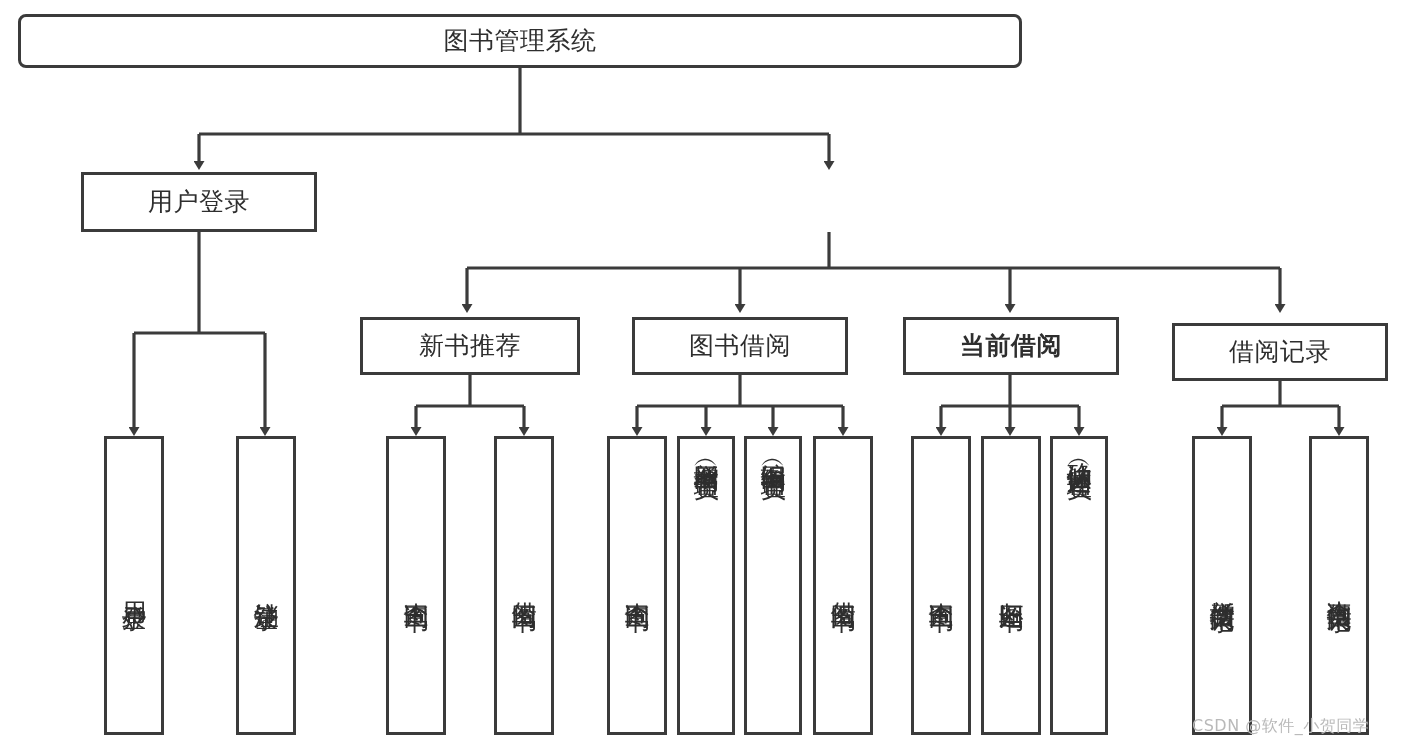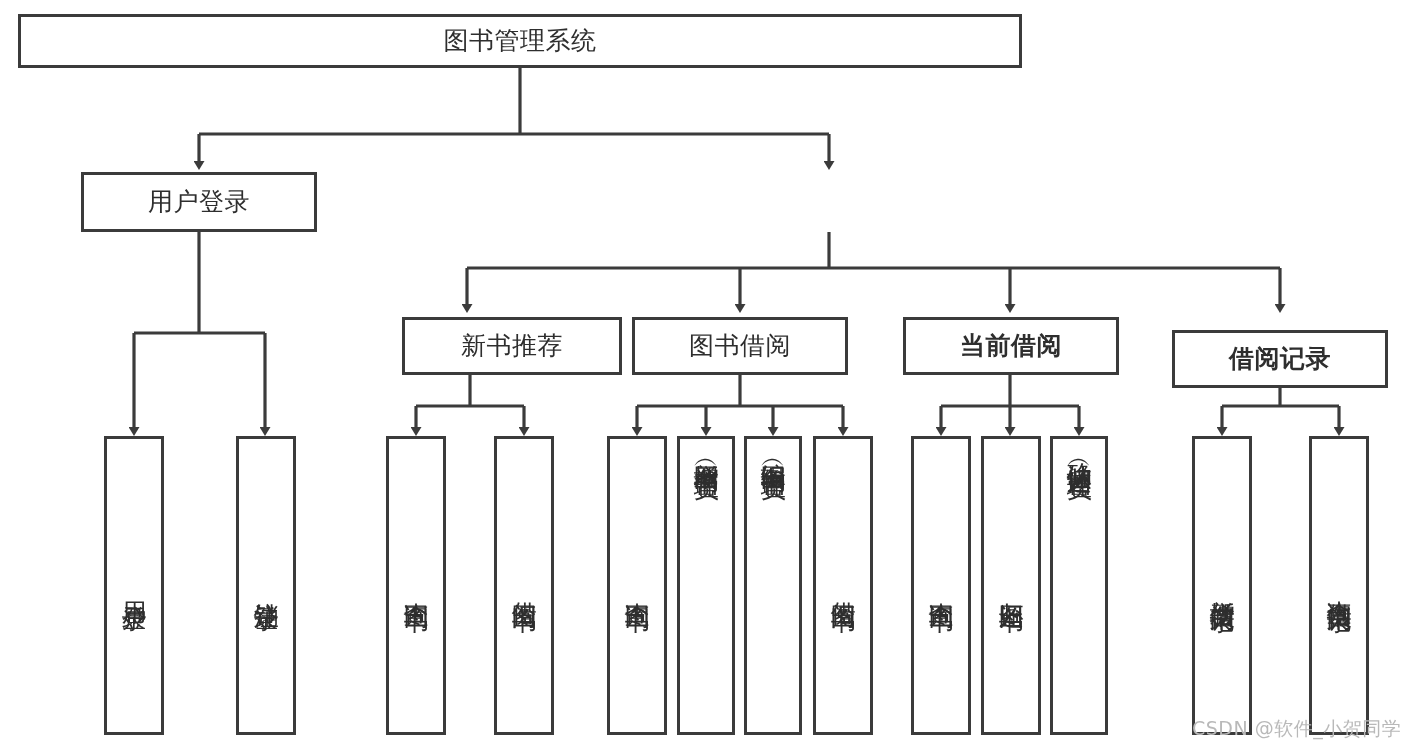--- a/index.html
+++ b/index.html
@@ -64,21 +64,21 @@
     font-size: 25px;
     line-height: 1.18;
     letter-spacing: 2px;
     white-space: nowrap;
   }
   .node.vert.top-align {
     align-items: flex-start;
   }
   .watermark {
     position: absolute;
-    font-size: 19px;
+    font-size: 16px;
     color: #b9b9b9;
     white-space: nowrap;
     letter-spacing: 0.5px;
     font-family: "DejaVu Sans", "Liberation Sans", sans-serif;
   }
 </style>
 </head>
 <body>
 
 <div id="diagram-canvas">
@@ -129,38 +129,38 @@
       <path d="M1010,406 L1010,428" marker-end="url(#arrow)"></path>
       <path d="M1079,406 L1079,428" marker-end="url(#arrow)"></path>
 
       <path d="M1280,375 L1280,406"></path>
       <path d="M1222,406 L1339,406"></path>
       <path d="M1222,406 L1222,428" marker-end="url(#arrow)"></path>
       <path d="M1339,406 L1339,428" marker-end="url(#arrow)"></path>
     </g>
   </svg>
 
-  <div class="node horiz root" style="left:18px; top:14px; width:1004px; height:54px;">
+  <div class="node horiz root" style="left:18px; top:14px; width:1004px; height:54px;border-radius:8px;">
     <span class="node-label">图书管理系统</span>
   </div>
 
   <div class="node horiz" style="left:81px; top:172px; width:236px; height:60px;">
     <span class="node-label">用户登录</span>
   </div>
 
-  <div class="node horiz" style="left:360px; top:317px; width:220px; height:58px;margin-left:42px;">
+  <div class="node horiz" style="left:360px; top:317px; width:220px; height:58px;">
     <span class="node-label">新书推荐</span>
   </div>
   <div class="node horiz" style="left:632px; top:317px; width:216px; height:58px;">
     <span class="node-label">图书借阅</span>
   </div>
   <div class="node horiz" style="left:903px; top:317px; width:216px; height:58px;font-weight:bold;">
     <span class="node-label">当前借阅</span>
   </div>
-  <div class="node horiz" style="left:1172px; top:330px; width:216px; height:58px;font-weight:bold;">
+  <div class="node horiz" style="left:1172px; top:323px; width:216px; height:58px;">
     <span class="node-label">借阅记录</span>
   </div>
 
   <div class="node vert" style="left:104px; top:436px; width:60px; height:299px;">
     <span class="node-label">用户登录</span>
   </div>
   <div class="node vert" style="left:236px; top:436px; width:60px; height:299px;">
     <span class="node-label">注销登录</span>
   </div>
 

